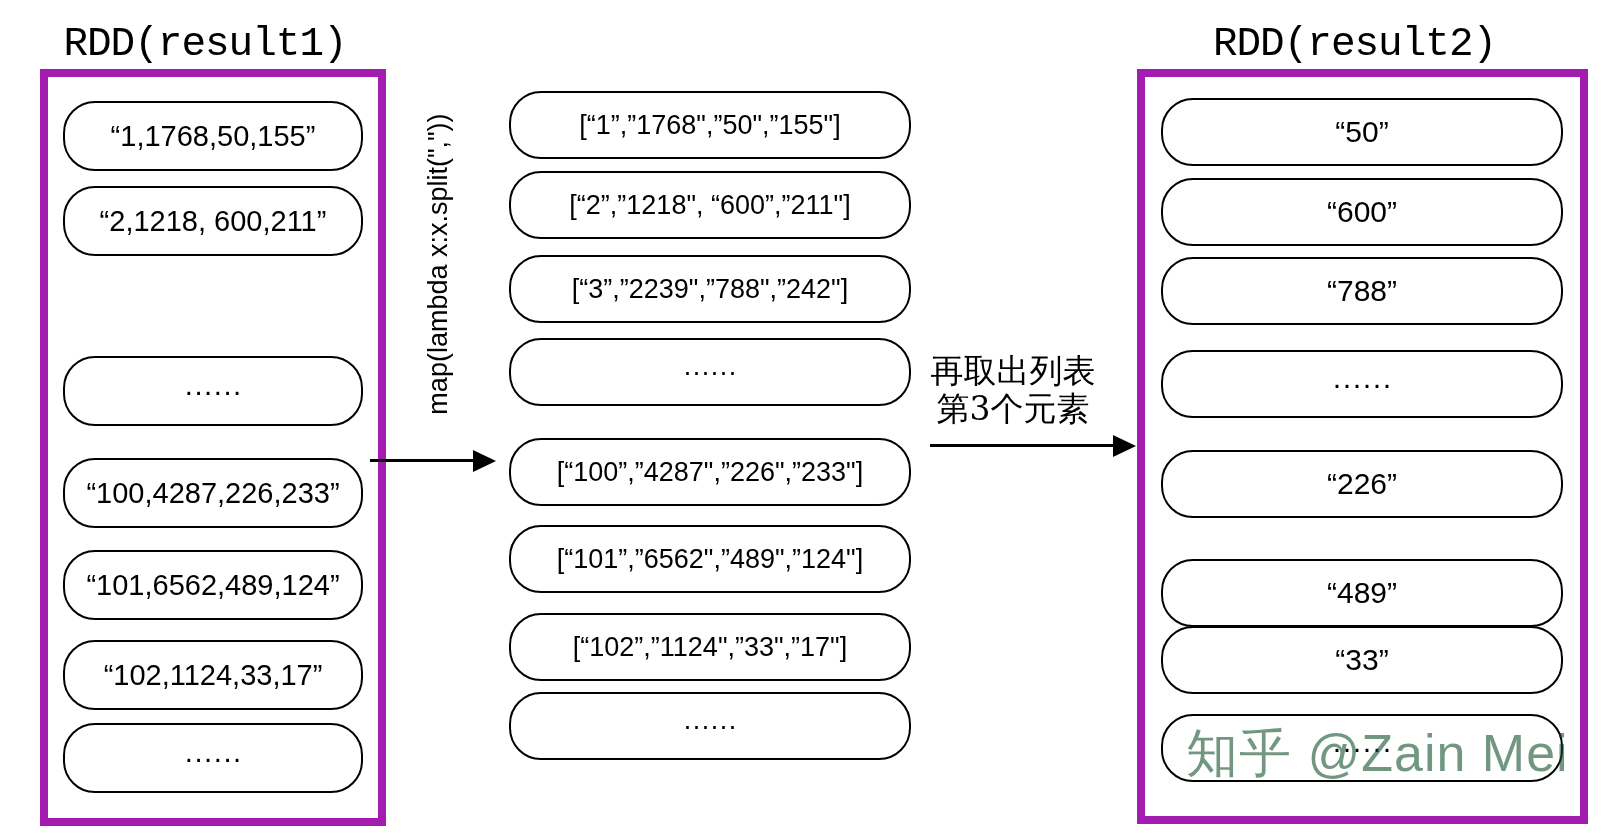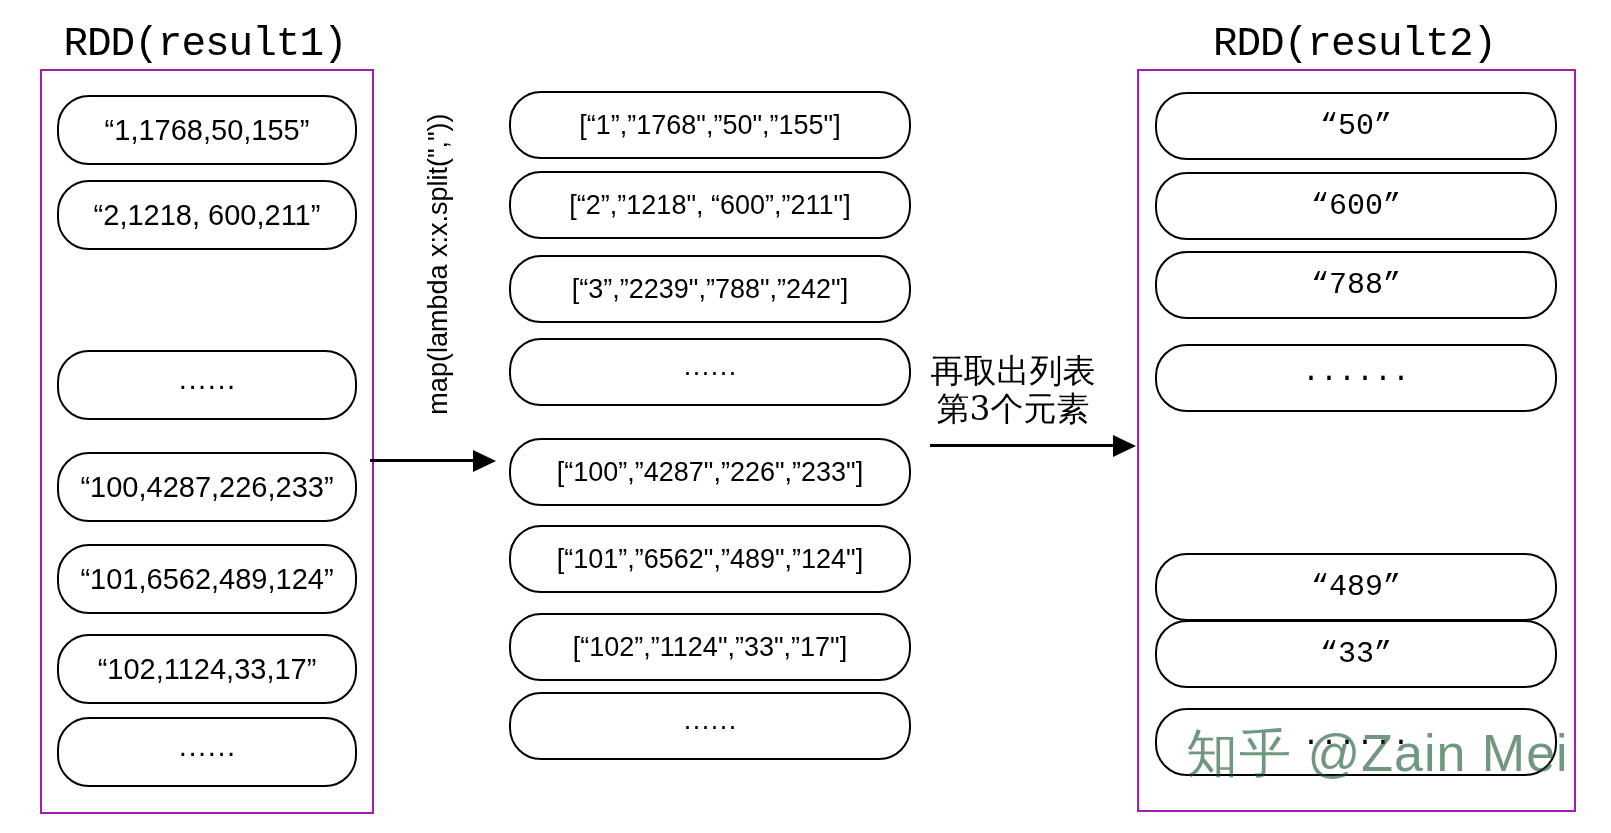--- a/index.html
+++ b/index.html
@@ -9,31 +9,31 @@
     font-family:"Liberation Sans","DejaVu Sans",sans-serif;
   }
   .title{
     position:absolute;top:18px;height:52px;
     font-family:"Liberation Mono","DejaVu Sans Mono",monospace;
     font-size:41px;line-height:52px;text-align:center;letter-spacing:-1px;
     white-space:nowrap;
   }
   .title-left{left:40px;width:330px;}
   .title-right{left:1137px;width:435px;}
-  .outer-box{position:absolute;border:2px solid #a21caf;background:#fff;}
+  .outer-box{position:absolute;border:8px solid #a21caf;background:#fff;}
   .left-box{left:40px;top:69px;width:330px;height:741px;}
   .right-box{left:1137px;top:69px;width:435px;height:739px;}
   .pill{
     position:absolute;border:2.5px solid #000;border-radius:32px;background:#fff;
     display:flex;align-items:center;justify-content:center;
     white-space:nowrap;
   }
   .left-pill{left:15px;width:296px;height:66px;font-size:29px;}
   .mid-pill{left:509px;width:398px;height:64px;font-size:27px;}
-  .right-pill{left:16px;width:398px;height:64px;font-size:30px;font-family:Liberation Mono, monospace;}
+  .right-pill{left:16px;width:398px;height:64px;font-size:30px;}
   .arrow-line{position:absolute;height:3px;background:#000;}
   .arrow-head{
     position:absolute;width:0;height:0;
     border-top:11px solid transparent;border-bottom:11px solid transparent;
     border-left:23px solid #000;
   }
   .map-label{
     position:absolute;left:258px;top:245px;width:360px;height:38px;
     transform:rotate(-90deg);
     text-align:center;font-size:27px;line-height:38px;white-space:nowrap;
@@ -85,20 +85,21 @@
   <div class="extract-label">
     <div>再取出列表</div>
     <div>第3个元素</div>
   </div>
 
   <div class="outer-box right-box">
     <div class="pill right-pill" style="top:21px">“50”</div>
     <div class="pill right-pill" style="top:101px">“600”</div>
     <div class="pill right-pill" style="top:180px">“788”</div>
     <div class="pill right-pill" style="top:273px">······</div>
+    <div class="pill right-pill" style="top:373px">“226”</div>
     <div class="pill right-pill" style="top:482px">“489”</div>
     <div class="pill right-pill" style="top:549px">“33”</div>
     <div class="pill right-pill" style="top:637px">······</div>
   </div>
 
   <div class="watermark">知乎 @Zain Mei</div>
 
 </div>
 
 </body></html>

